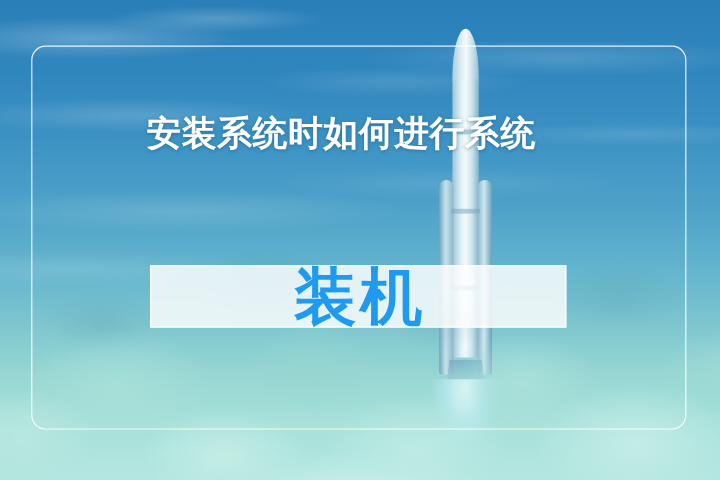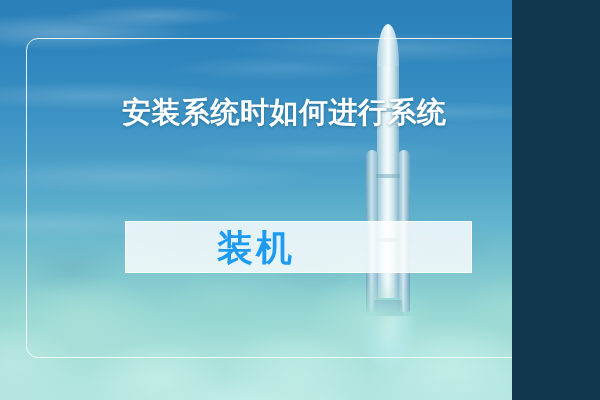--- a/index.html
+++ b/index.html
@@ -6,21 +6,21 @@
     margin: 0;
     padding: 0;
     background: #11354d;
   }
   body {
     font-family: "Liberation Sans", "DejaVu Sans", sans-serif;
   }
 
   .cover {
     position: relative;
-    width: 512px;
+    width: 600px;
     height: 400px;
     overflow: hidden;
     background: #2f87bd;
   }
 
   
   .sky {
     position: absolute;
     inset: 0;
     background:
@@ -189,21 +189,21 @@
   }
   .badge-text {
     position: absolute;
     left: 0; right: 0;
     top: 222px;
     height: 52px;
     display: flex;
     align-items: center;
     justify-content: center;
     color: #1e9bf0;
-    font-size: 36px;
+    font-size: 52px;
     font-weight: bold;
     letter-spacing: 3px;
     line-height: 52px;
   }
 </style>
 </head>
 <body>
 
 <div class="cover">
 

